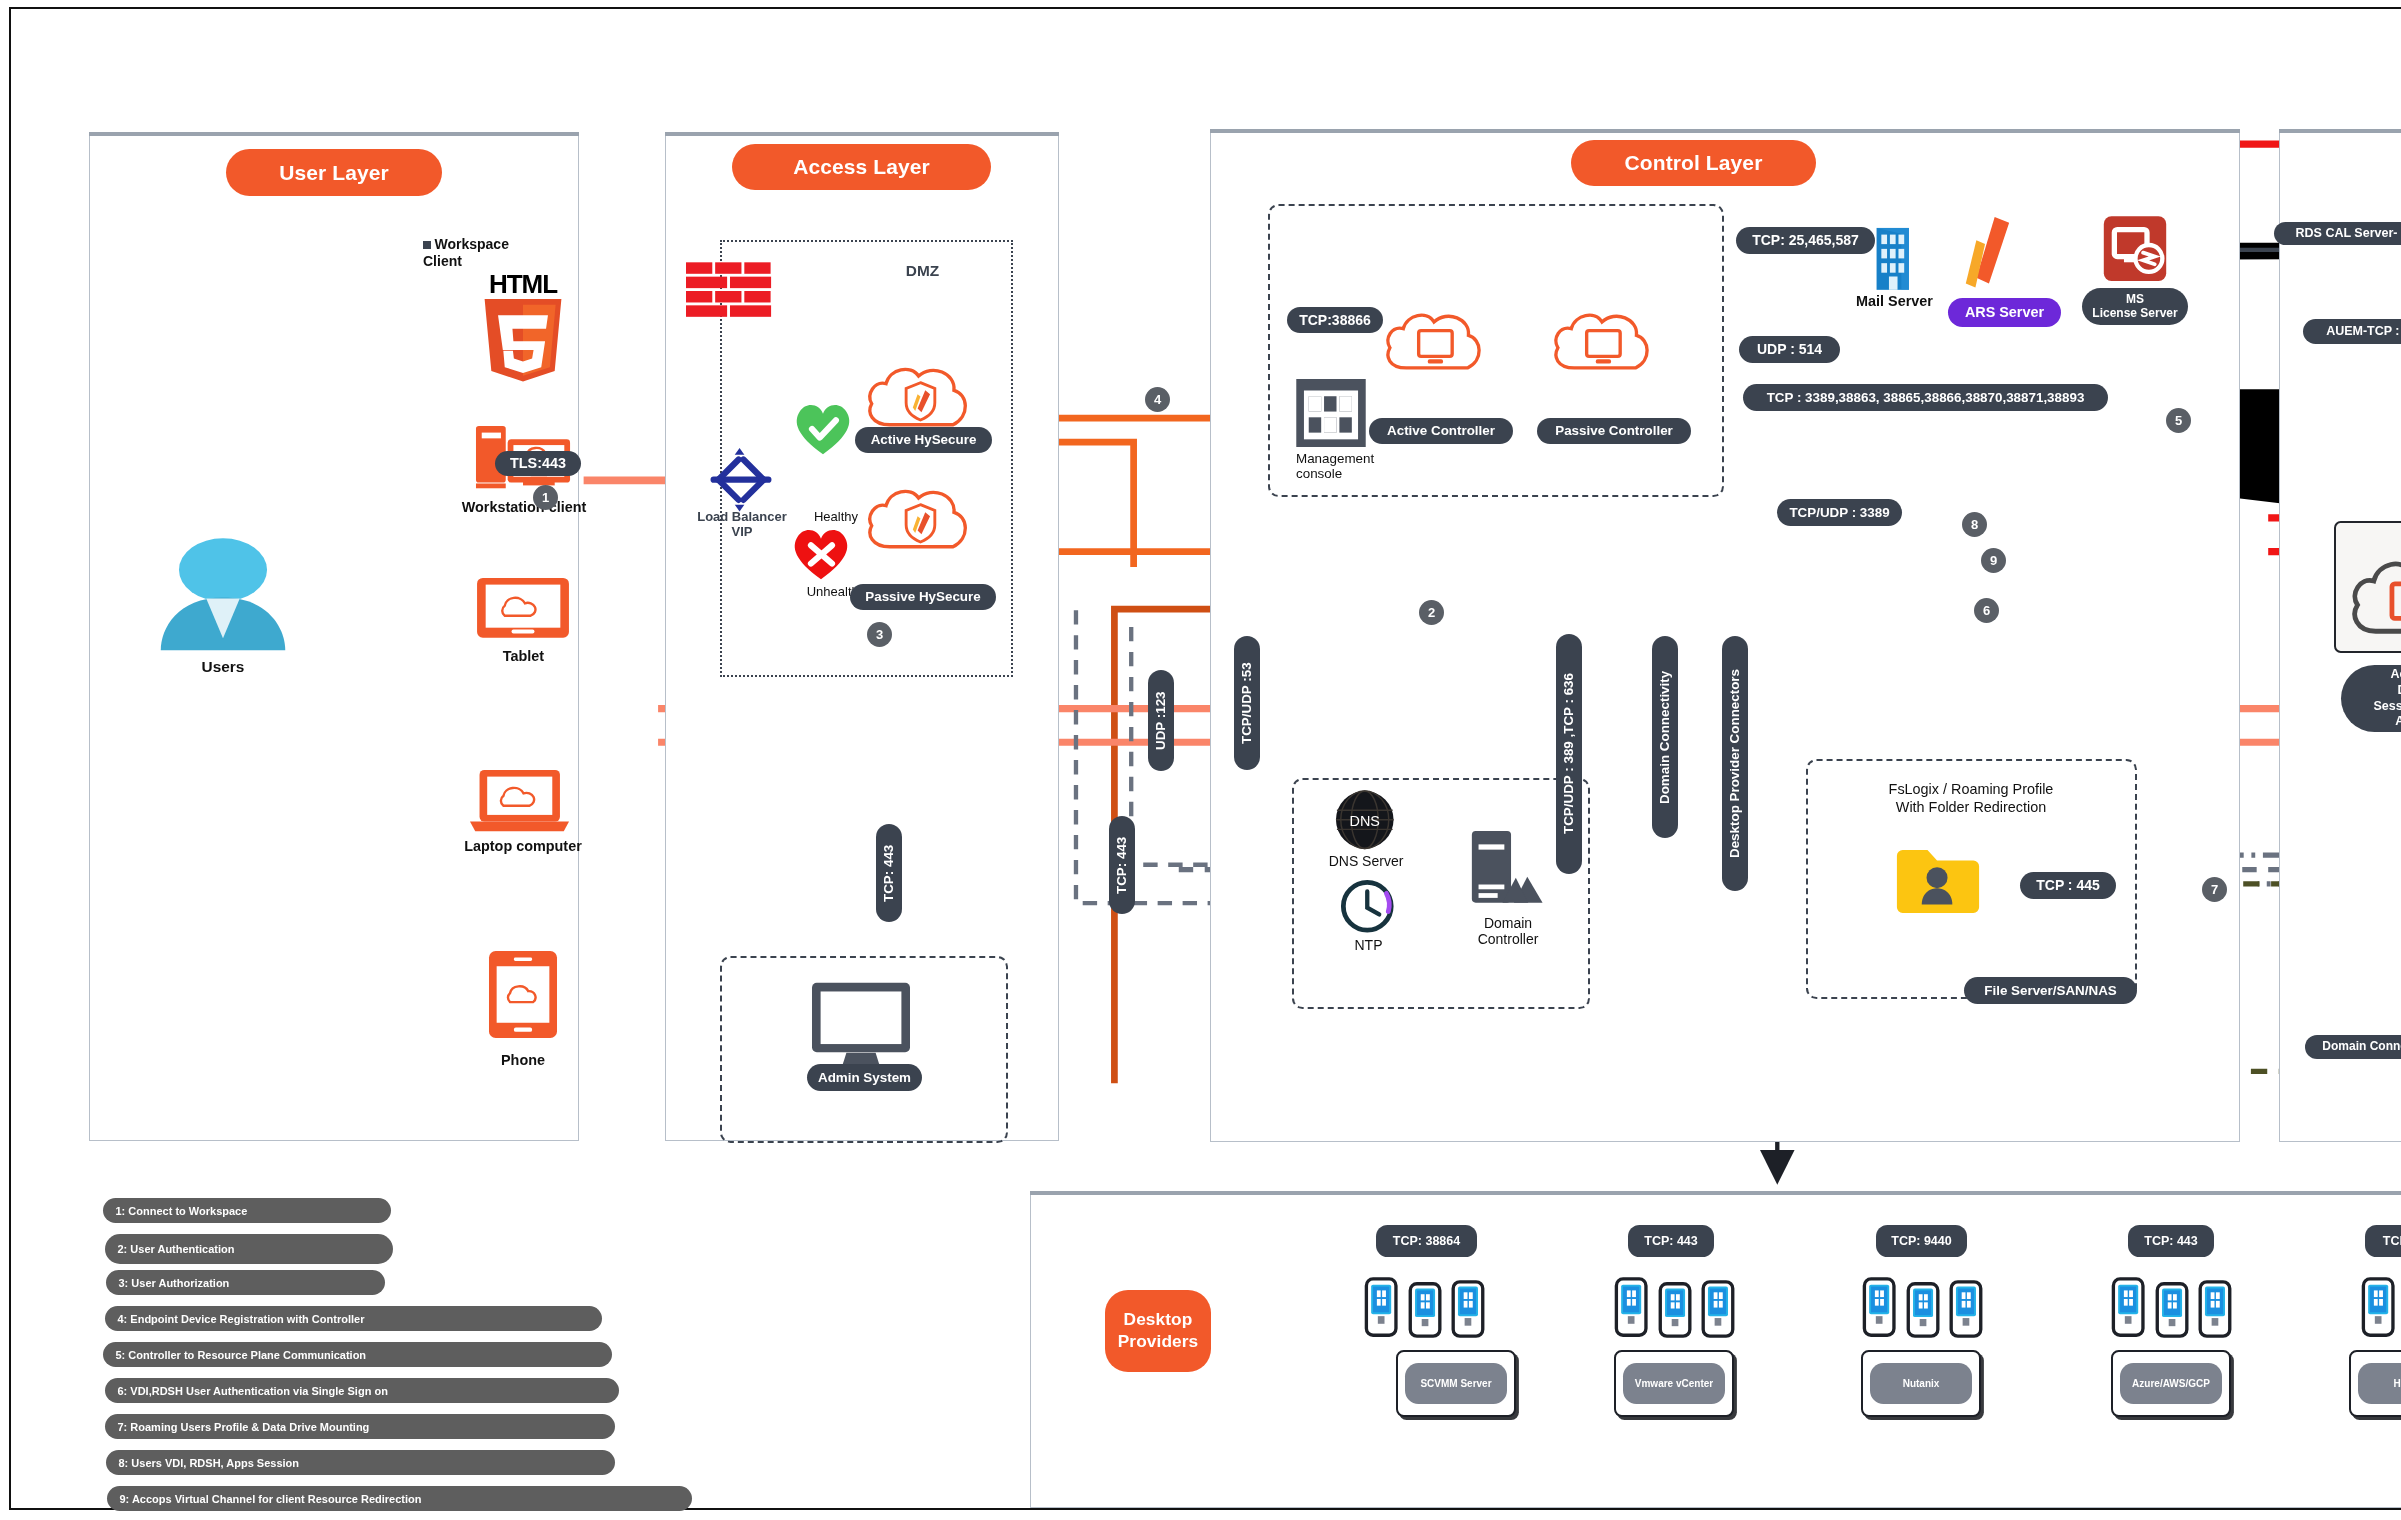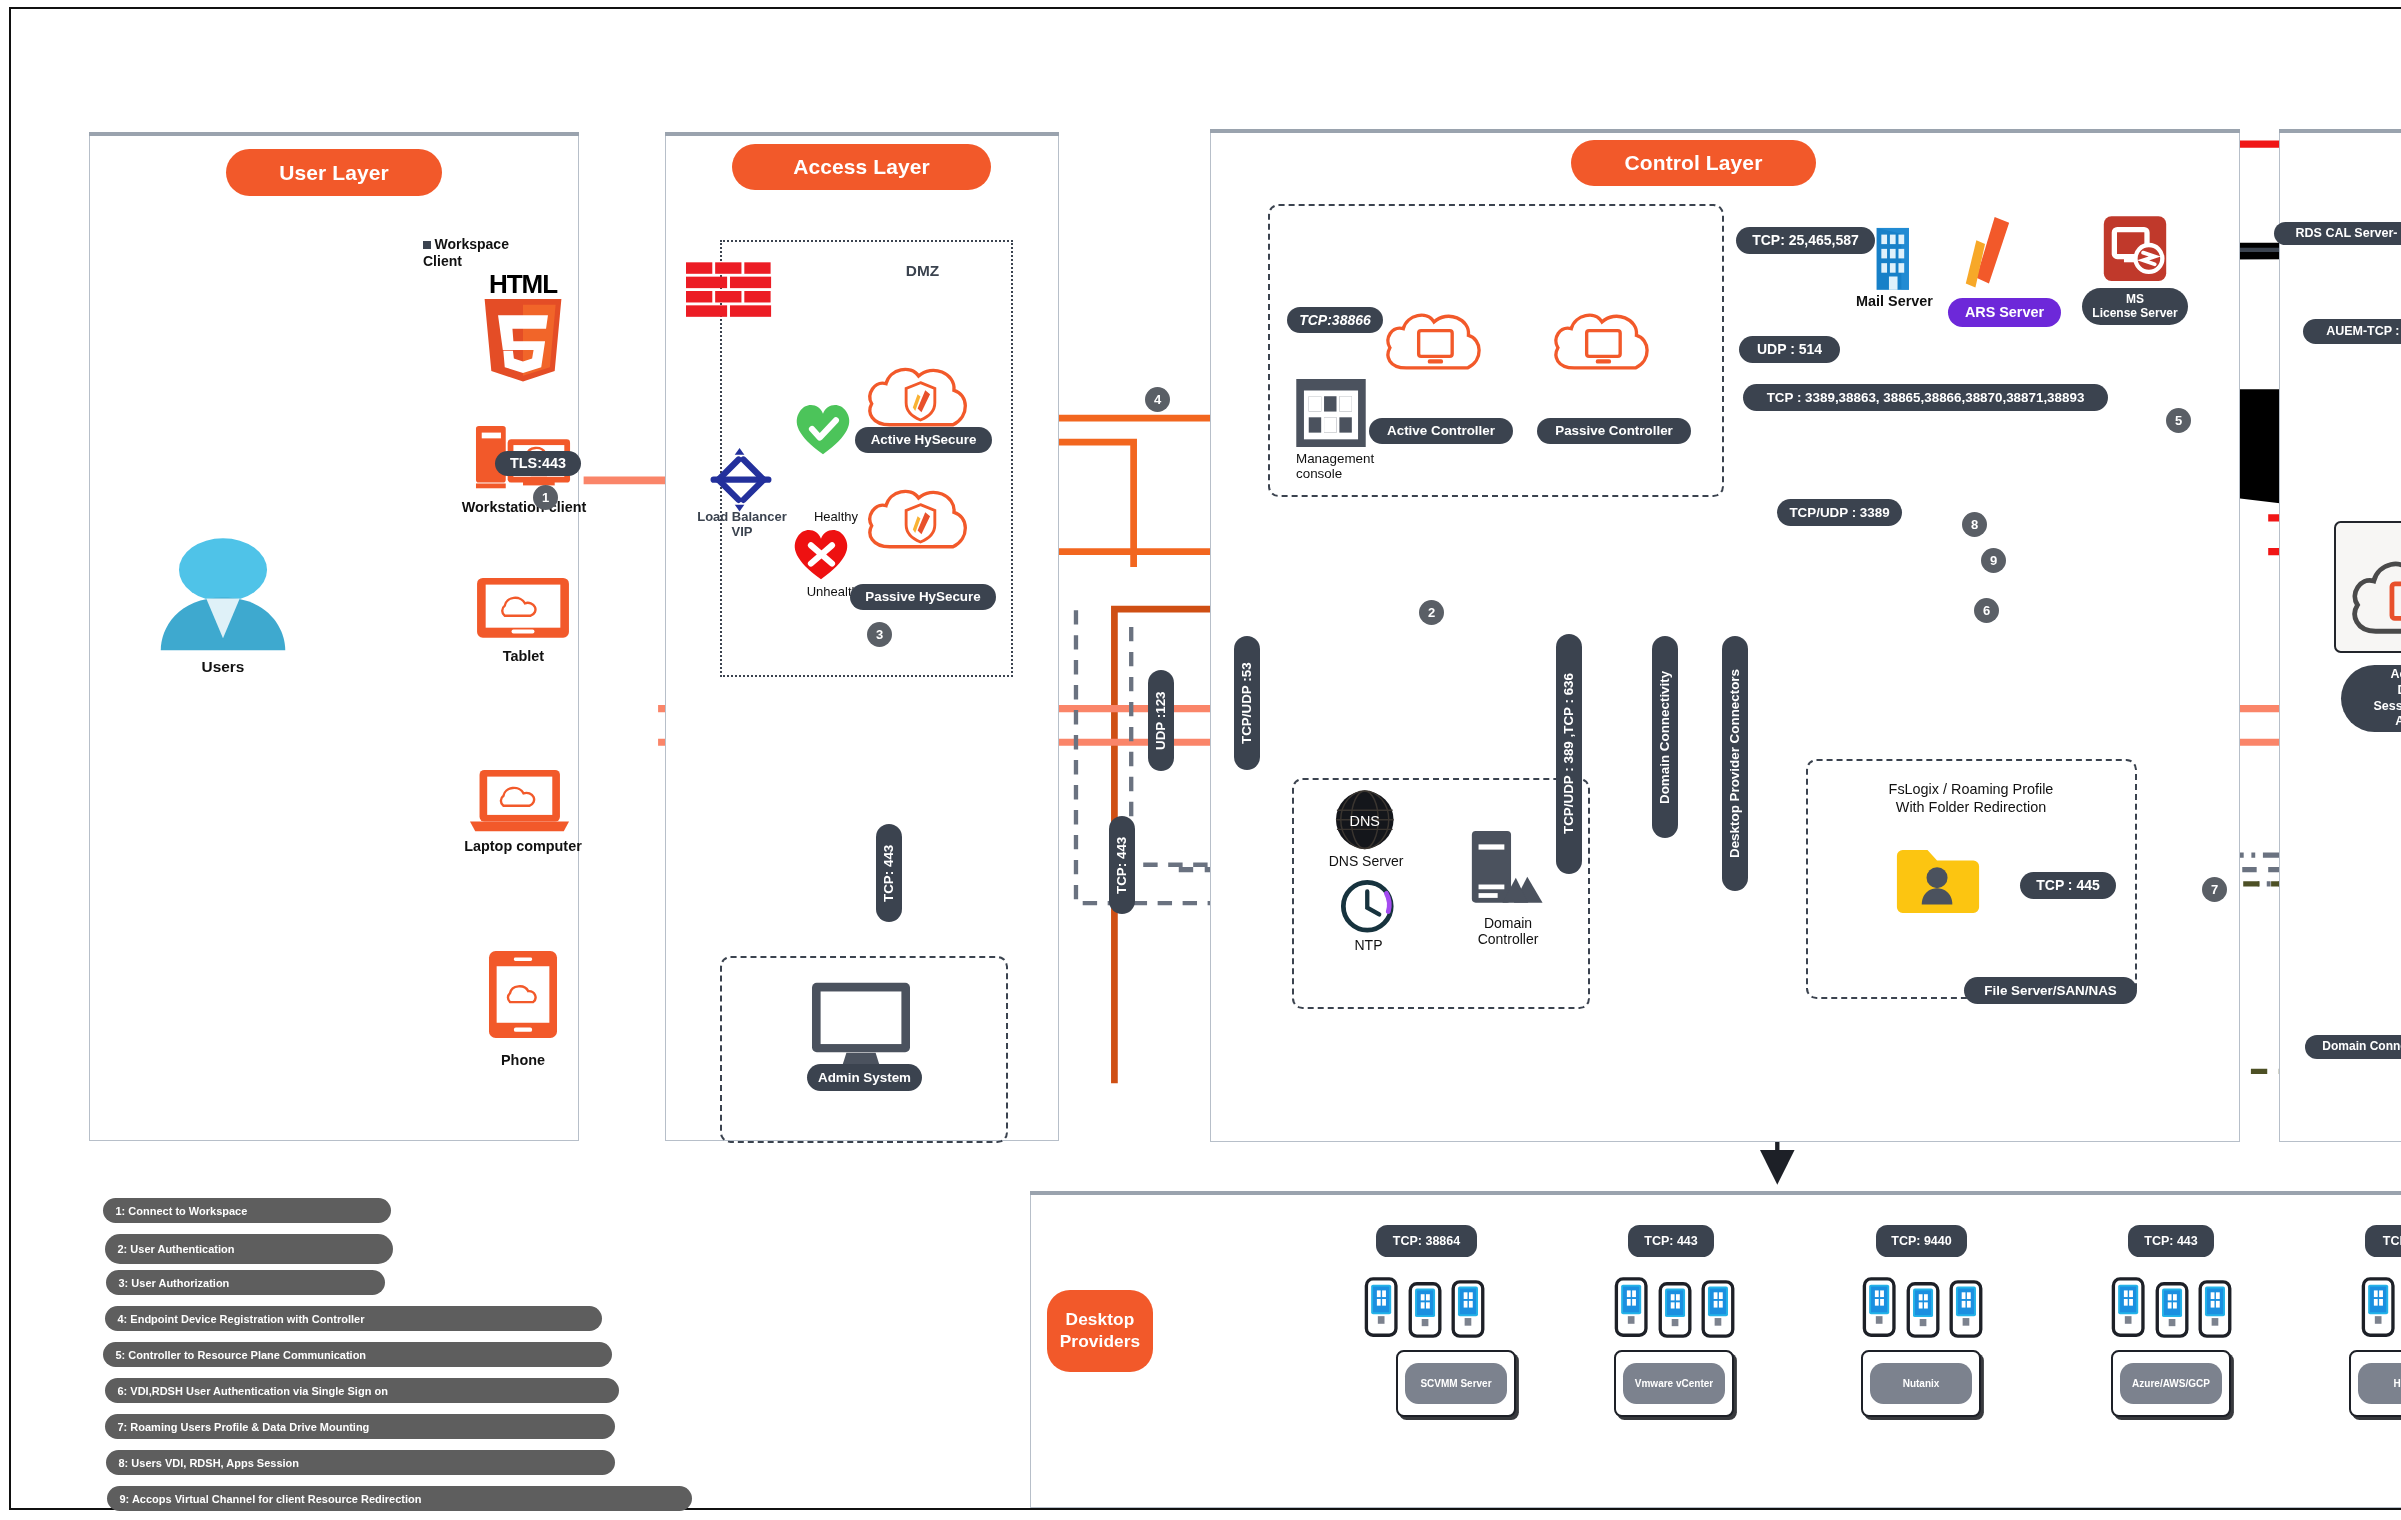--- a/index.html
+++ b/index.html
@@ -345,21 +345,21 @@
   <div class="pill vert" style="left:876px;top:824px;width:26px;height:98px;font-size:13.4px;">TCP: 443</div>
   <div class="pill vert" style="left:1109px;top:816px;width:26px;height:98px;font-size:13.4px;">TCP: 443</div>
 
   <div class="panel" style="left:1210px;top:129px;height:1013px;width:1030px;"></div>
   <div class="layer-pill" style="left:1571px;top:140px;width:245px;height:46px;font-size:21px;">
     <span>Control Layer</span>
   </div>
 
   <div class="dashbox" style="left:1268px;top:204px;width:456px;height:293px;"></div>
 
-  <div class="pill" style="left:1287px;top:307px;width:96px;height:26px;font-size:14px;font-style:italic;">TCP:38866</div>
+  <div class="pill" style="left:1287px;top:307px;width:96px;height:26px;font-size:14px;">TCP:38866</div>
 
   <div class="abs" style="left:1296px;top:379px;">
     <svg width="70" height="68" viewBox="0 0 145 142">
       <rect x="0" y="0" width="145" height="142" fill="#4b525e"></rect>
       <rect x="16" y="24" width="113" height="102" fill="#fff"></rect>
       <g fill="#4b525e">
           <rect x="26" y="36" width="26" height="32"></rect>
           <rect x="58" y="36" width="26" height="32"></rect>
           <rect x="90" y="36" width="26" height="32"></rect>
       <rect x="26" y="80" width="26" height="32"></rect>
@@ -520,21 +520,21 @@
     </svg>
   </div>
   <div class="pill wrap" style="left:2341px;top:665px;width:144px;height:67px;font-size:12.5px;line-height:1.25;white-space:pre-line;border-radius:43px;">Accops
 DVM/
 Session Host
 Agent</div>
 
   <div class="pill" style="left:2305px;top:1035px;width:154px;height:24px;font-size:12px;">Domain Connectivity</div>
 
   <div class="panel" style="left:1030px;top:1191px;width:2277px;height:317px;"></div>
-  <div class="layer-pill" style="left:1047px;top:1290px;width:106px;height:82px;font-size:17.3px;line-height:1.25;white-space:pre-line;border-radius:23px;text-align:center;">
+  <div class="layer-pill" style="left:1105px;top:1290px;width:106px;height:82px;font-size:17.3px;line-height:1.25;white-space:pre-line;border-radius:23px;text-align:center;">
     <span>Desktop
 Providers</span>
   </div>
 
   <div class="pill" style="left:1376px;top:1225px;width:101px;height:32px;font-size:12.5px;border-radius:11.5px;">TCP: 38864</div>
   <div class="abs" style="left:1366px;top:1278px;">
     <svg width="120" height="62" viewBox="0 0 250 130">
       <g>
         <rect x="0" y="2" width="62" height="118" rx="14" fill="#fff" stroke="#1d2027" stroke-width="7"></rect>
         <rect x="10" y="14" width="42" height="62" rx="4" fill="#24b3e8"></rect>

